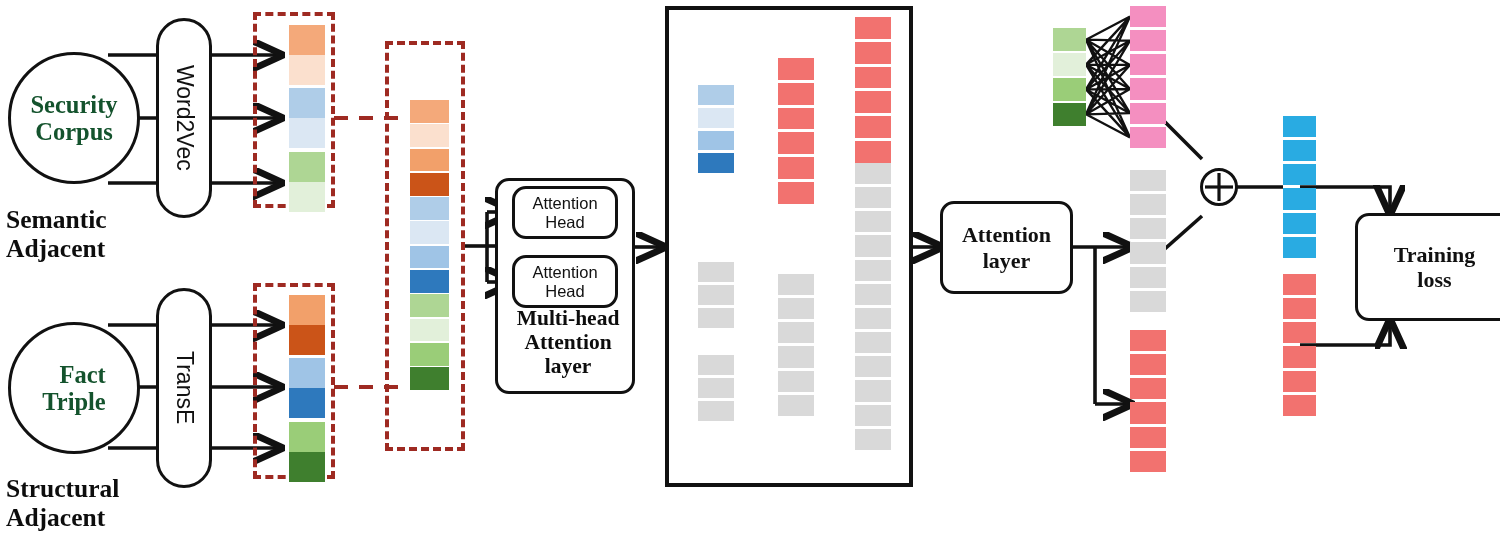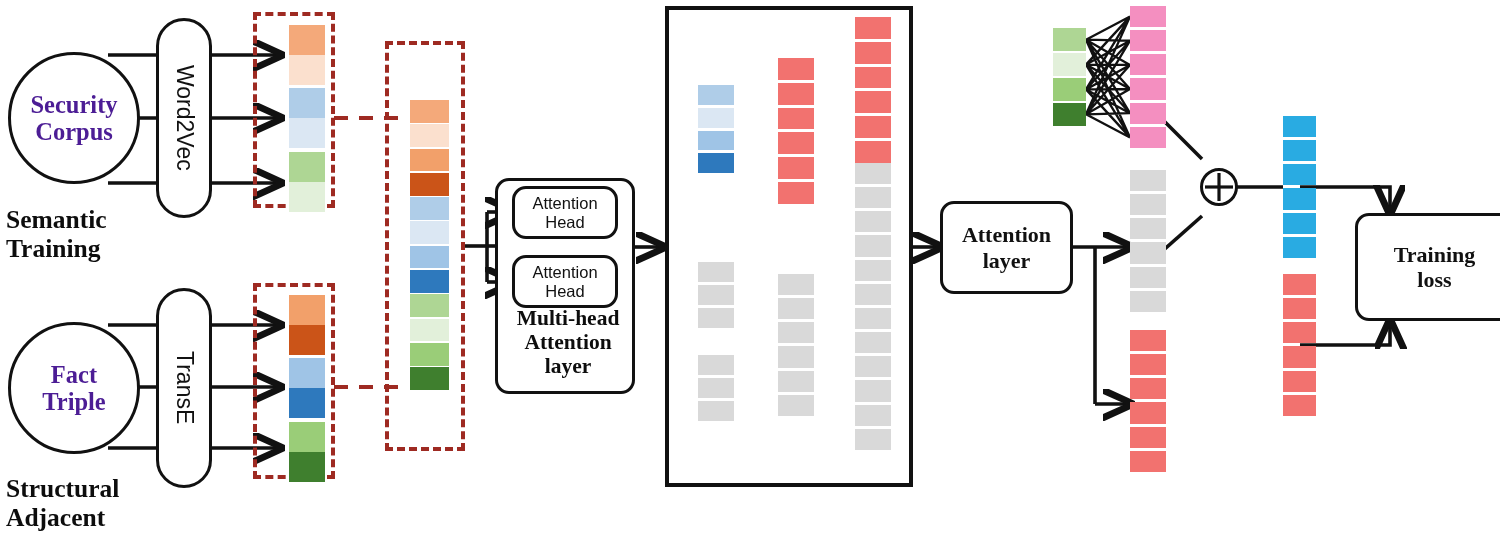--- a/index.html
+++ b/index.html
@@ -11,21 +11,21 @@
   .lbl { position:absolute; font-weight:bold; color:#0d0d0d; line-height:1.12;
          font-family:"Liberation Serif", serif; white-space:pre; }
   .rbox { position:absolute; border:3.5px solid #111; background:#fff;
           display:flex; align-items:center; justify-content:center; text-align:center;
           font-family:"Liberation Sans", sans-serif; color:#111; }
   .pill { border-radius:999px; }
   .rr { border-radius:14px; }
   .vrot { writing-mode:vertical-rl; text-orientation:mixed; }
   .circ { position:absolute; border:3.5px solid #111; border-radius:50%; background:#fff;
           display:flex; align-items:center; justify-content:center; text-align:center;
-          font-family:"Liberation Serif", serif; font-weight:bold; color:#4c1d95; }
+          font-family:"Liberation Serif", serif; font-weight:bold; color:#14532d; }
   .cellcol { position:absolute; display:flex; flex-direction:column; }
   .cell { width:100%; }
   .dashbox { position:absolute; border:4px dashed #9e2a22; background:transparent; }
   .bigbox { position:absolute; border:4px solid #111; background:#fff; }
 </style>
 </head>
 <body>
 
 <div id="stage">
 
@@ -112,24 +112,24 @@
     </div>
   <div class="cellcol" style="left:289px; top:88px; width:36px; height:60px;">
       <div class="cell" style="height: 30px; background: rgb(175, 205, 232); margin-bottom: 0px;"></div>
       <div class="cell" style="height: 30px; background: rgb(219, 231, 243);"></div>
     </div>
   <div class="cellcol" style="left:289px; top:152px; width:36px; height:60px;">
       <div class="cell" style="height: 30px; background: rgb(174, 214, 148); margin-bottom: 0px;"></div>
       <div class="cell" style="height: 30px; background: rgb(226, 240, 218);"></div>
     </div>
   <div class="lbl" style="left:6px; top:206px; font-size:25.5px;">Semantic
-Training</div>
+Adjacent</div>
 
   <div class="circ" style="left:8px; top:322px; width:132px; height:132px; font-size:24.5px;">
-    <span style="white-space:pre-line; line-height:1.12;">Fact
+    <span style="white-space:pre-line; line-height:1.12;text-align:right;">Fact
 Triple</span>
   </div>
   <div class="rbox pill" style="left:156px; top:288px; width:56px; height:200px; font-size:23px;">
     <span class="vrot">TransE</span>
   </div>
   <div class="dashbox" style="left:253px; top:283px; width:82px; height:196px;"></div>
   <div class="cellcol" style="left:289px; top:295px; width:36px; height:60px;">
       <div class="cell" style="height: 30px; background: rgb(242, 160, 106); margin-bottom: 0px;"></div>
       <div class="cell" style="height: 30px; background: rgb(203, 84, 24);"></div>
     </div>

